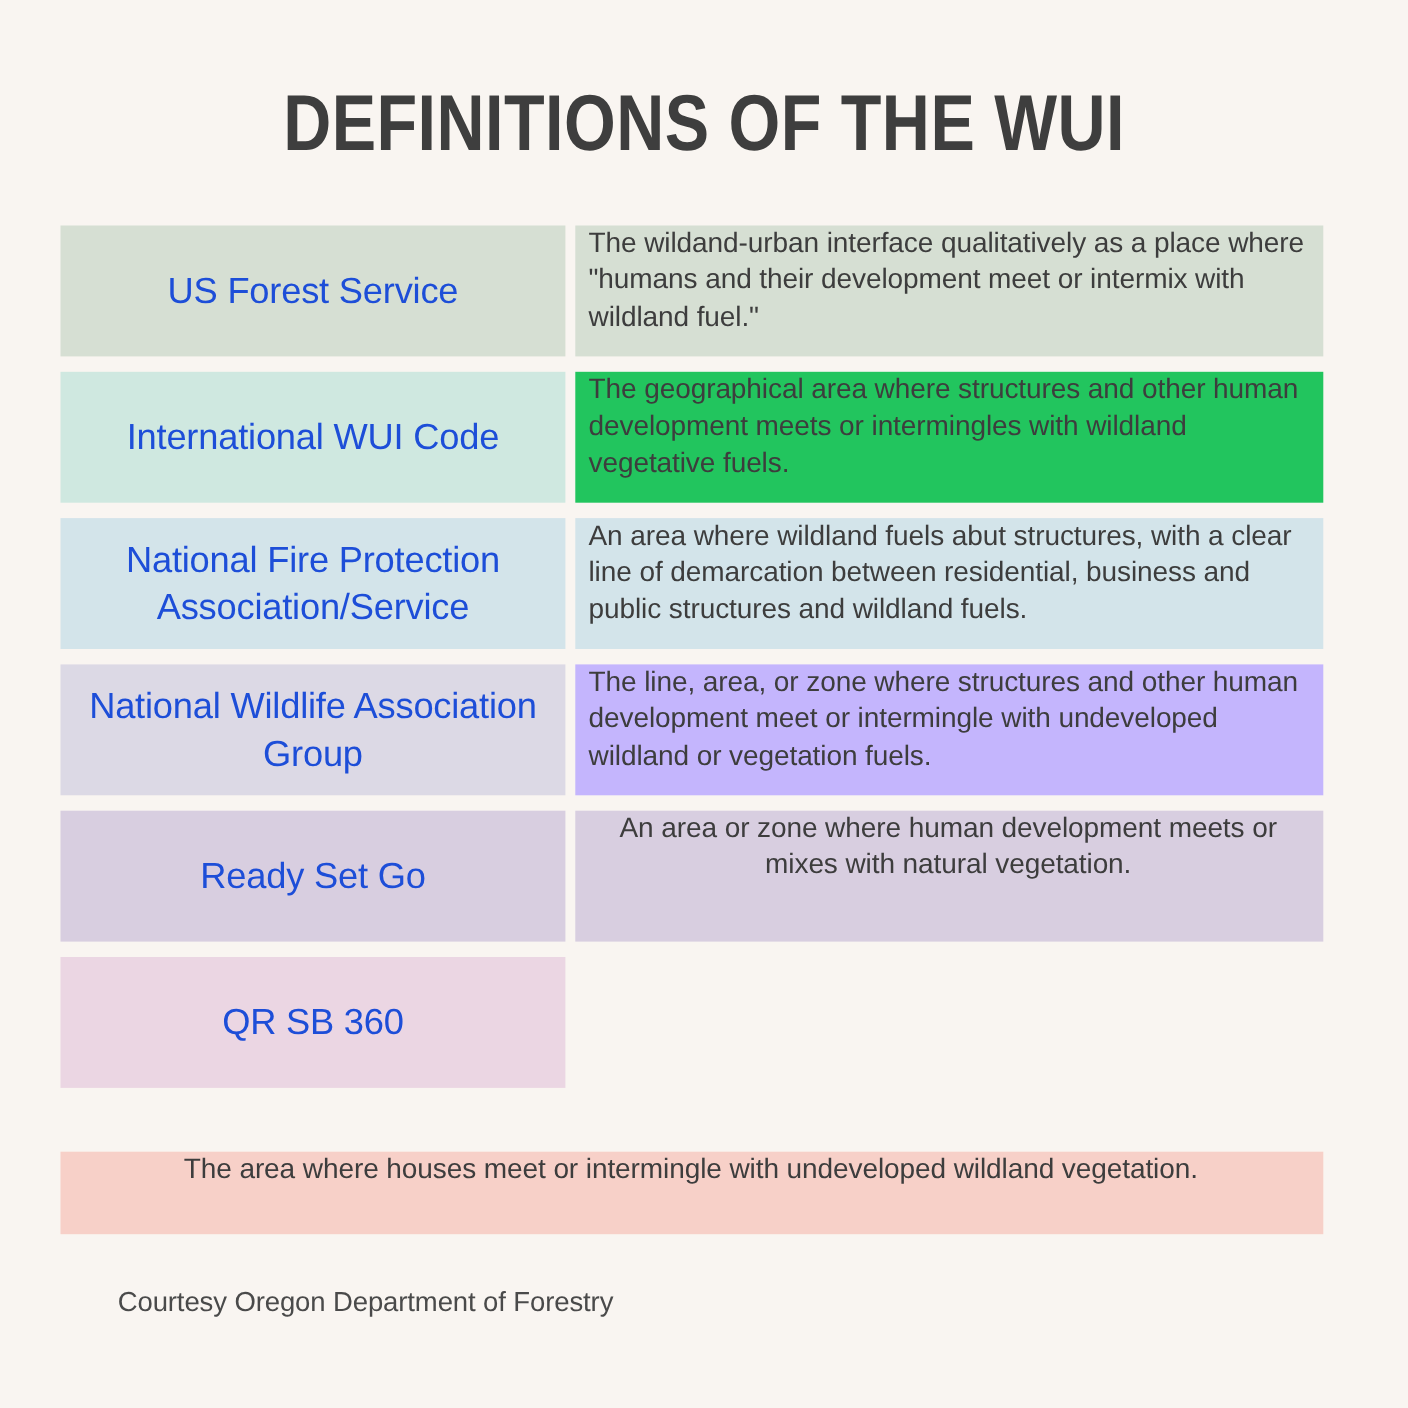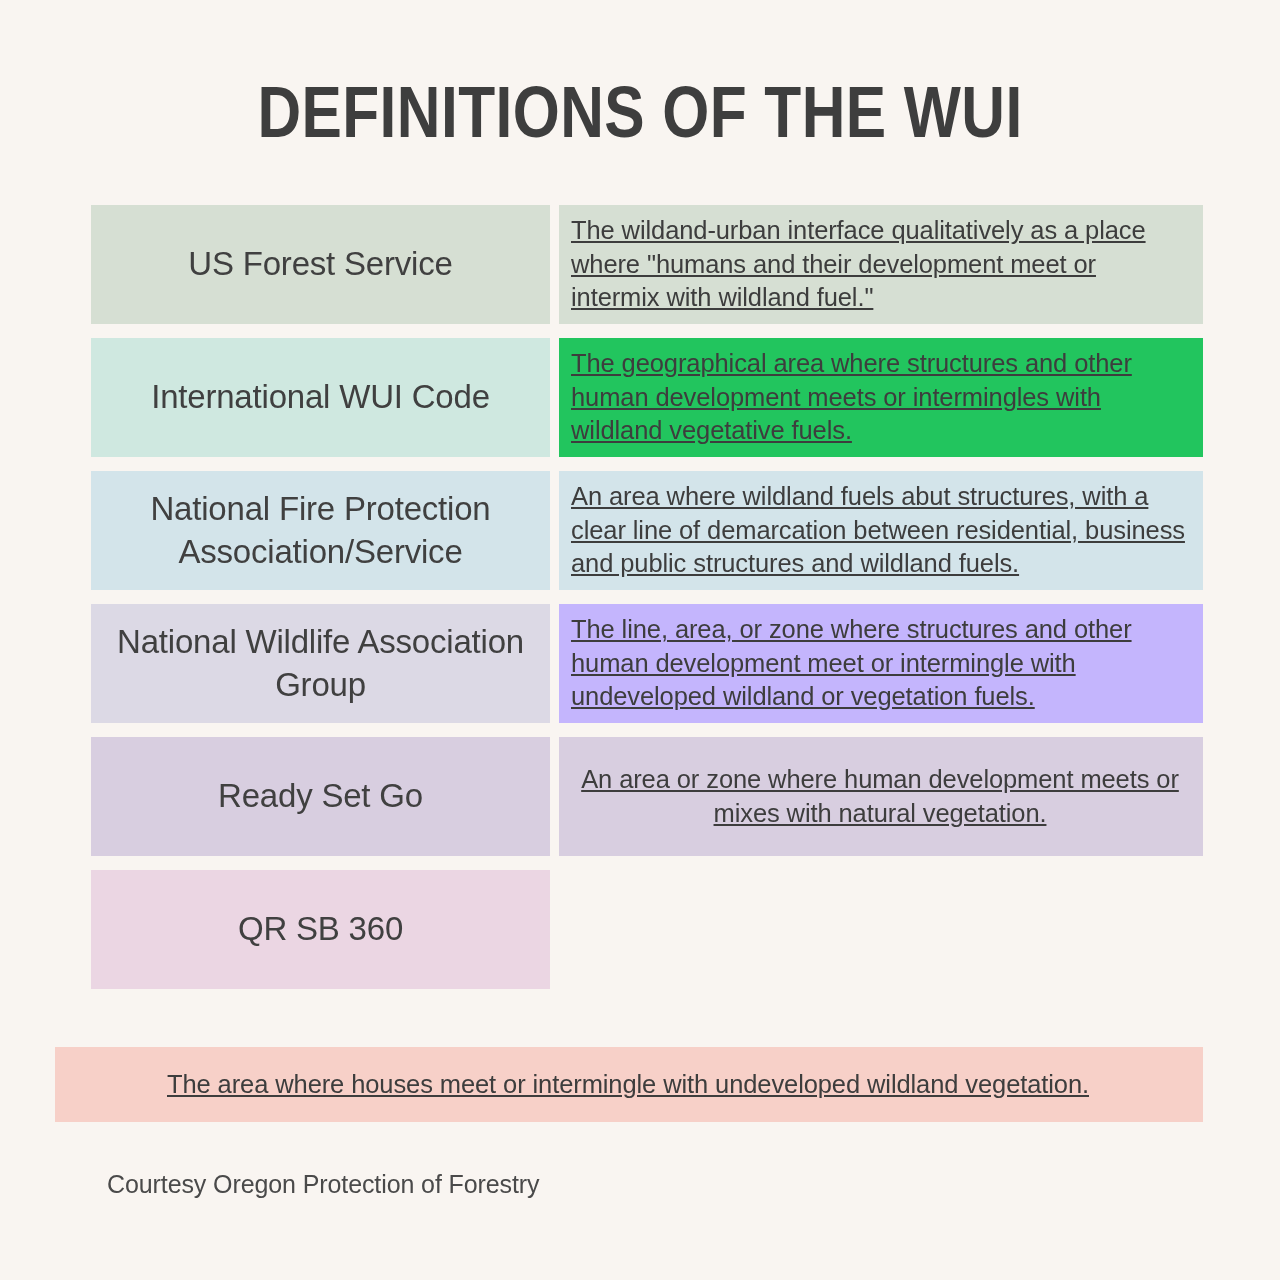--- a/index.html
+++ b/index.html
@@ -53,35 +53,32 @@
     width: 459px;
     flex: 0 0 459px;
     display: flex;
     align-items: center;
     justify-content: center;
     padding: 0 0;
     box-sizing: border-box;
     text-align: center;
     font-size: 33px;
     line-height: 1.30;
-    color: #404040;
+    color: #1d4ed8;
     letter-spacing: -0.2px;
-    margin-left: 36px;
   }
   .cell-def {
     flex: 1 1 auto;
     display: flex;
-    align-items: center;
     padding: 0 14px 0 12px;
     box-sizing: border-box;
     font-size: 25.5px;
     line-height: 1.31;
     color: #3d3d3d;
     letter-spacing: -0.1px;
-    text-decoration: underline;
   }
   .cell-def.centered {
     justify-content: center;
     text-align: center;
   }
   .cell-def span {
     display: block;
   }
   .footer {
     position: absolute;
@@ -133,15 +130,15 @@
       <div class="row">
         <div class="cell-label" style="background: rgb(235, 214, 227);">QR SB 360</div>
       </div>
       <div class="row">
         <div class="cell-def centered" style="background: rgb(247, 208, 200); margin-top: 44px;">
           <span>The area where houses meet or intermingle with undeveloped wildland vegetation.</span>
         </div>
       </div>
     </div>
 
-  <div class="footer">Courtesy Oregon Protection of Forestry</div>
+  <div class="footer">Courtesy Oregon Department of Forestry</div>
 
 </div>
 
 </body></html>

